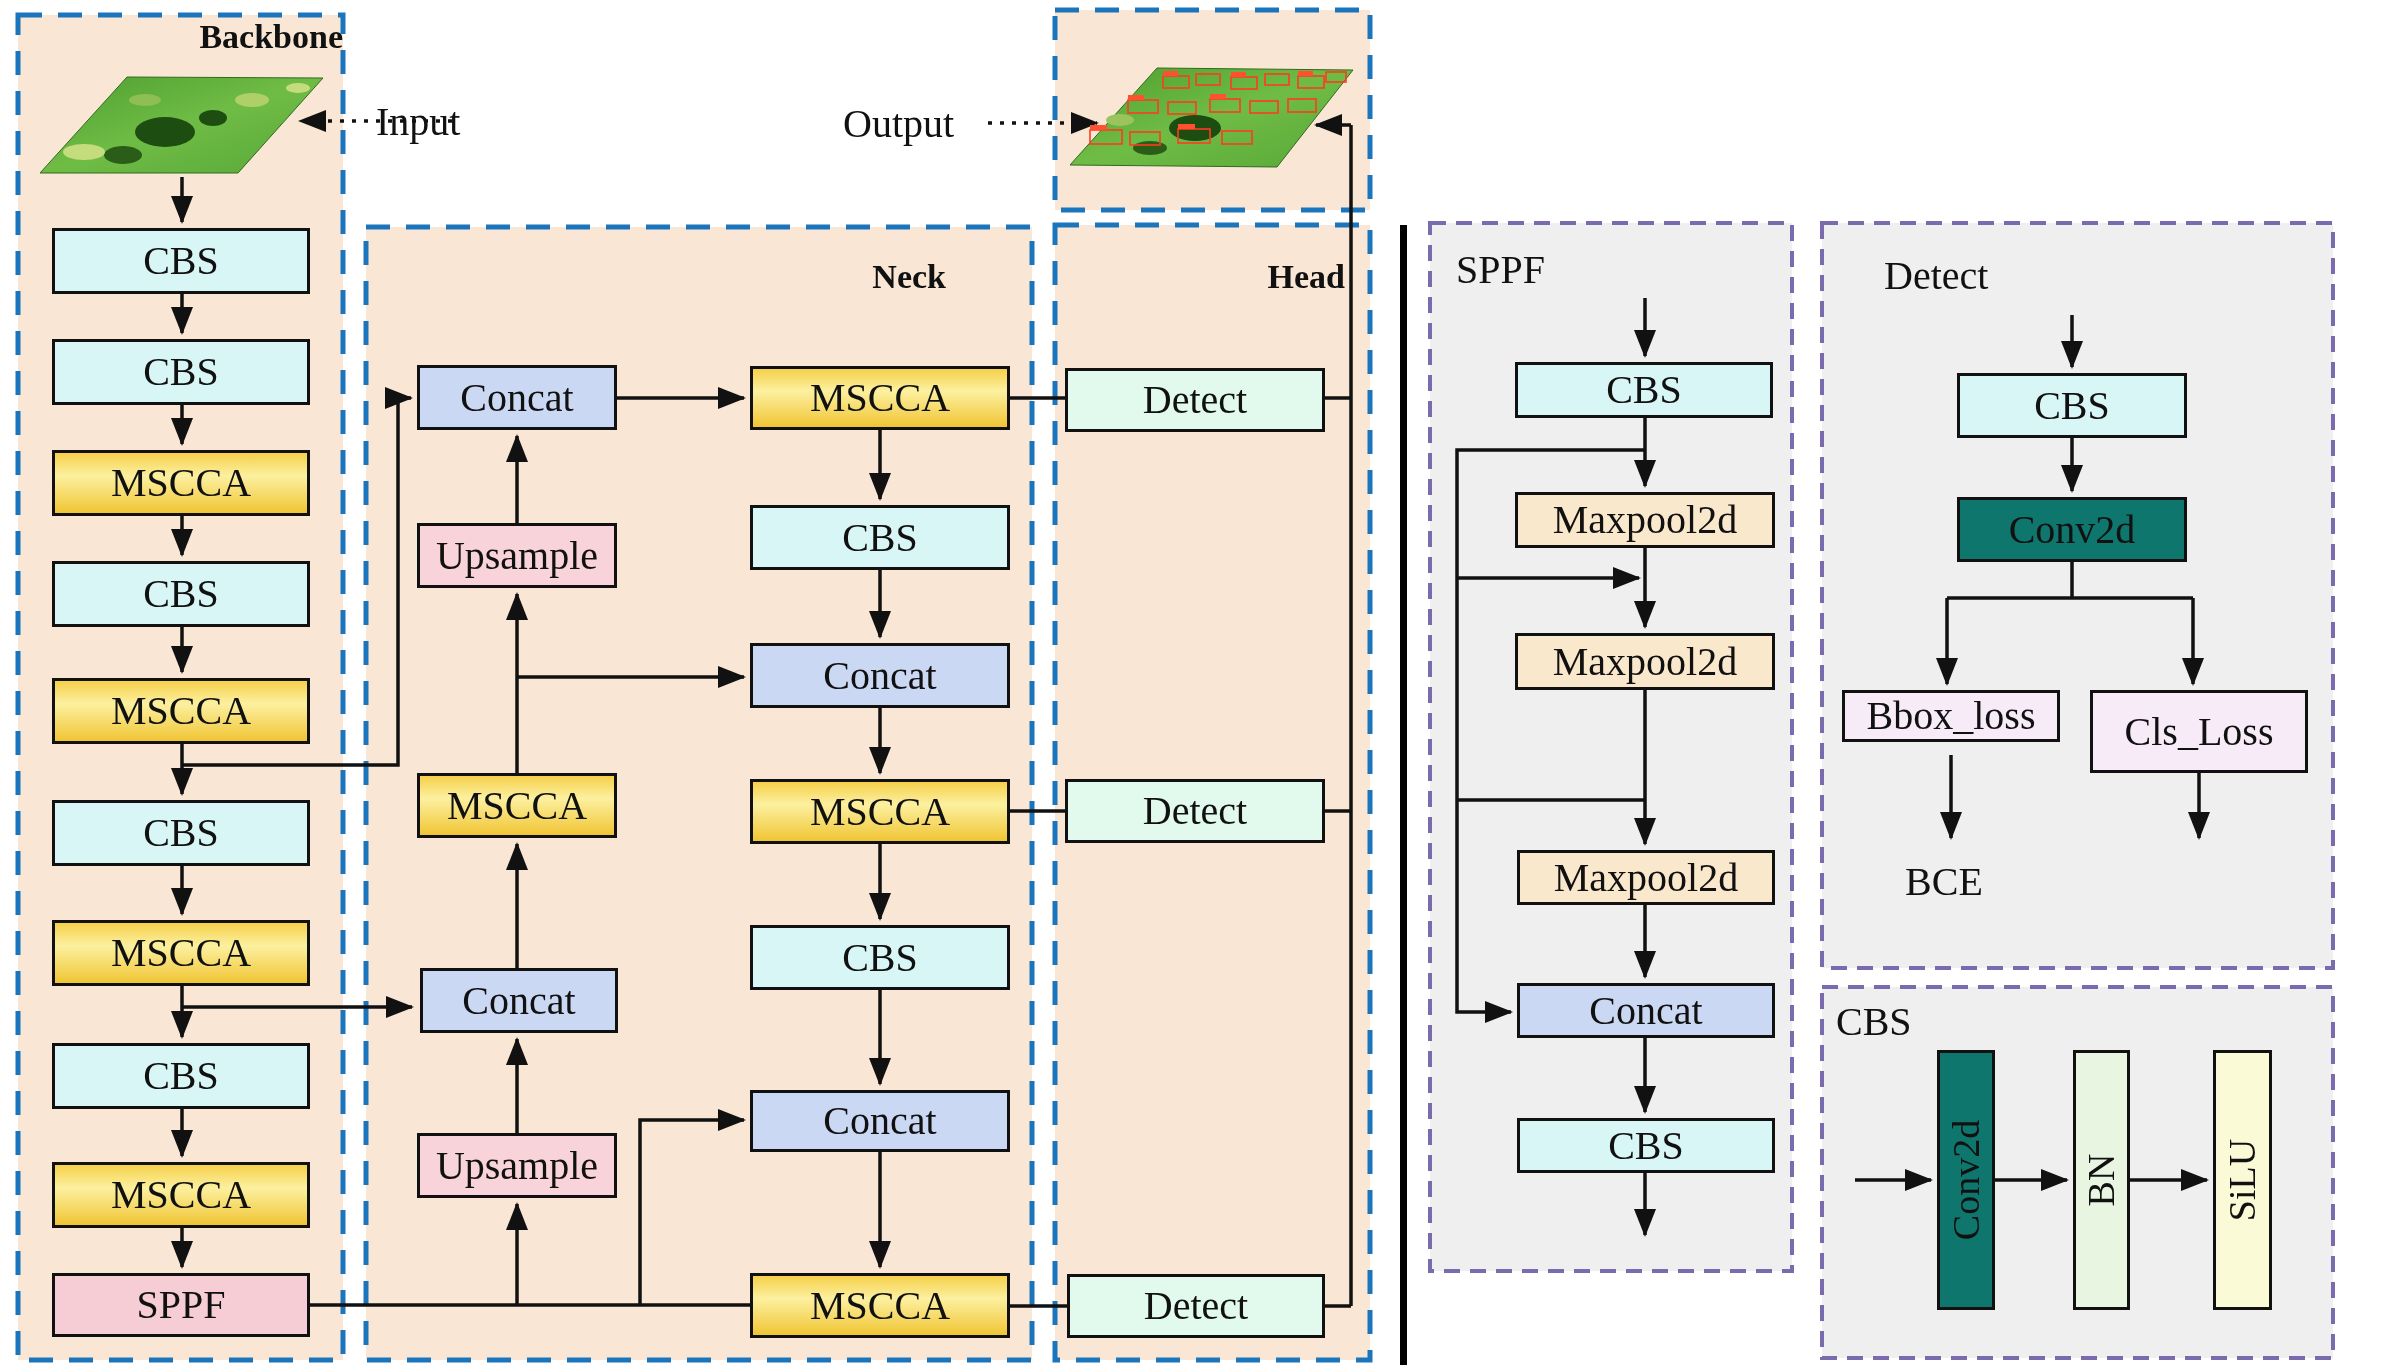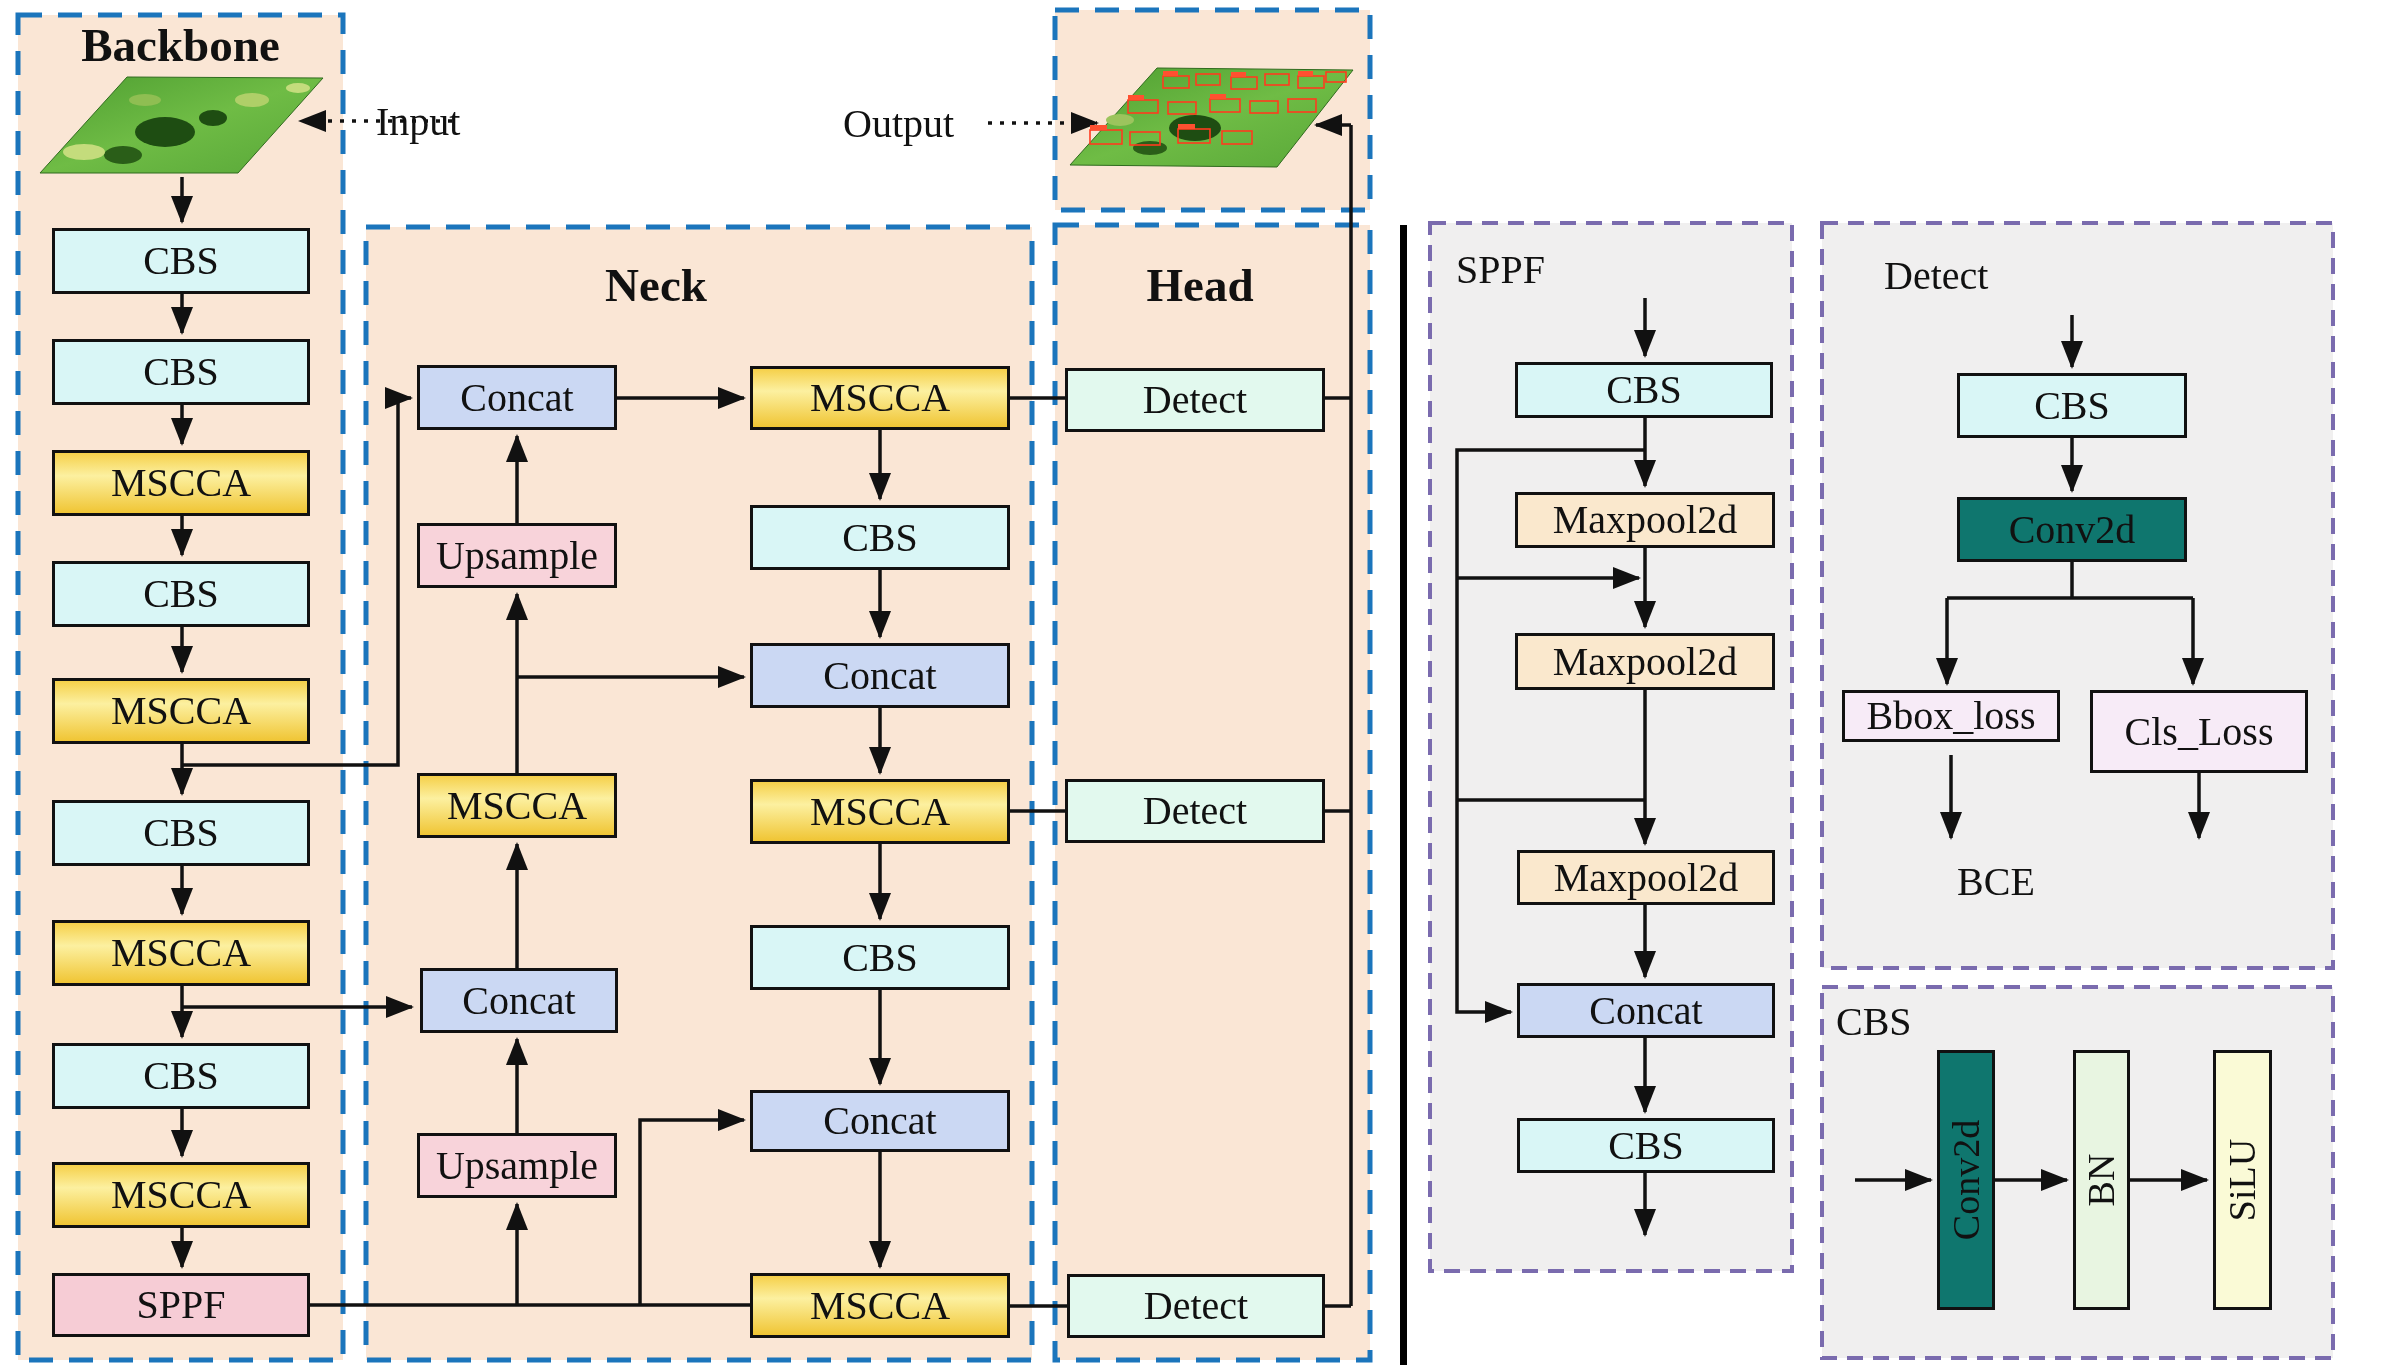--- a/index.html
+++ b/index.html
@@ -14,21 +14,21 @@
   .concat{background:#CBD8F3;}
   .upsample{background:#F8D3DA;}
   .sppfblk{background:#F6CCD5;}
   .maxpool{background:#FAE8CD;}
   .conv{background:#0f766e;}
   .detectblk{background:#E2F9EE;}
   .loss{background:#F7EBF7;}
   .bn{background:#E8F5E1;}
   .silu{background:#FAFAD6;}
   .vnode span{transform:rotate(-90deg);white-space:nowrap;font-size:38px;}
-  .ptitle{position:absolute;font-weight:bold;font-size:47px;text-align:center;}
+  .ptitle{position:absolute;font-weight:bold;font-size:34px;text-align:right;}
   .ltitle{position:absolute;font-weight:normal;font-size:40px;}
   .iolabel{position:absolute;font-size:40px;}
   .freetext{position:absolute;font-size:40px;text-align:center;}
 </style>
 </head>
 <body>
 
 <div id="canvas">
 
   <svg width="2408" height="1372" viewBox="0 0 2408 1372">
@@ -220,21 +220,21 @@
   <div class="node maxpool" style="left:1515px;top:492px;width:260px;height:56px;">Maxpool2d</div>
   <div class="node maxpool" style="left:1515px;top:633px;width:260px;height:57px;">Maxpool2d</div>
   <div class="node maxpool" style="left:1517px;top:850px;width:258px;height:55px;">Maxpool2d</div>
   <div class="node concat" style="left:1517px;top:983px;width:258px;height:55px;">Concat</div>
   <div class="node cbs" style="left:1517px;top:1118px;width:258px;height:55px;">CBS</div>
 
   <div class="node cbs" style="left:1957px;top:373px;width:230px;height:65px;">CBS</div>
   <div class="node conv" style="left:1957px;top:497px;width:230px;height:65px;">Conv2d</div>
   <div class="node loss" style="left:1842px;top:690px;width:218px;height:52px;">Bbox_loss</div>
   <div class="node loss" style="left:2090px;top:690px;width:218px;height:83px;">Cls_Loss</div>
-  <div class="freetext" style="left:1896px;top:858px;width:200px;">BCE</div>
+  <div class="freetext" style="left:1844px;top:858px;width:200px;">BCE</div>
 
   <div class="node conv vnode" style="left:1937px;top:1050px;width:58px;height:260px;">
       <span>Conv2d</span>
     </div>
   <div class="node bn vnode" style="left:2073px;top:1050px;width:57px;height:260px;">
       <span>BN</span>
     </div>
   <div class="node silu vnode" style="left:2213px;top:1050px;width:59px;height:260px;">
       <span>SiLU</span>
     </div>

